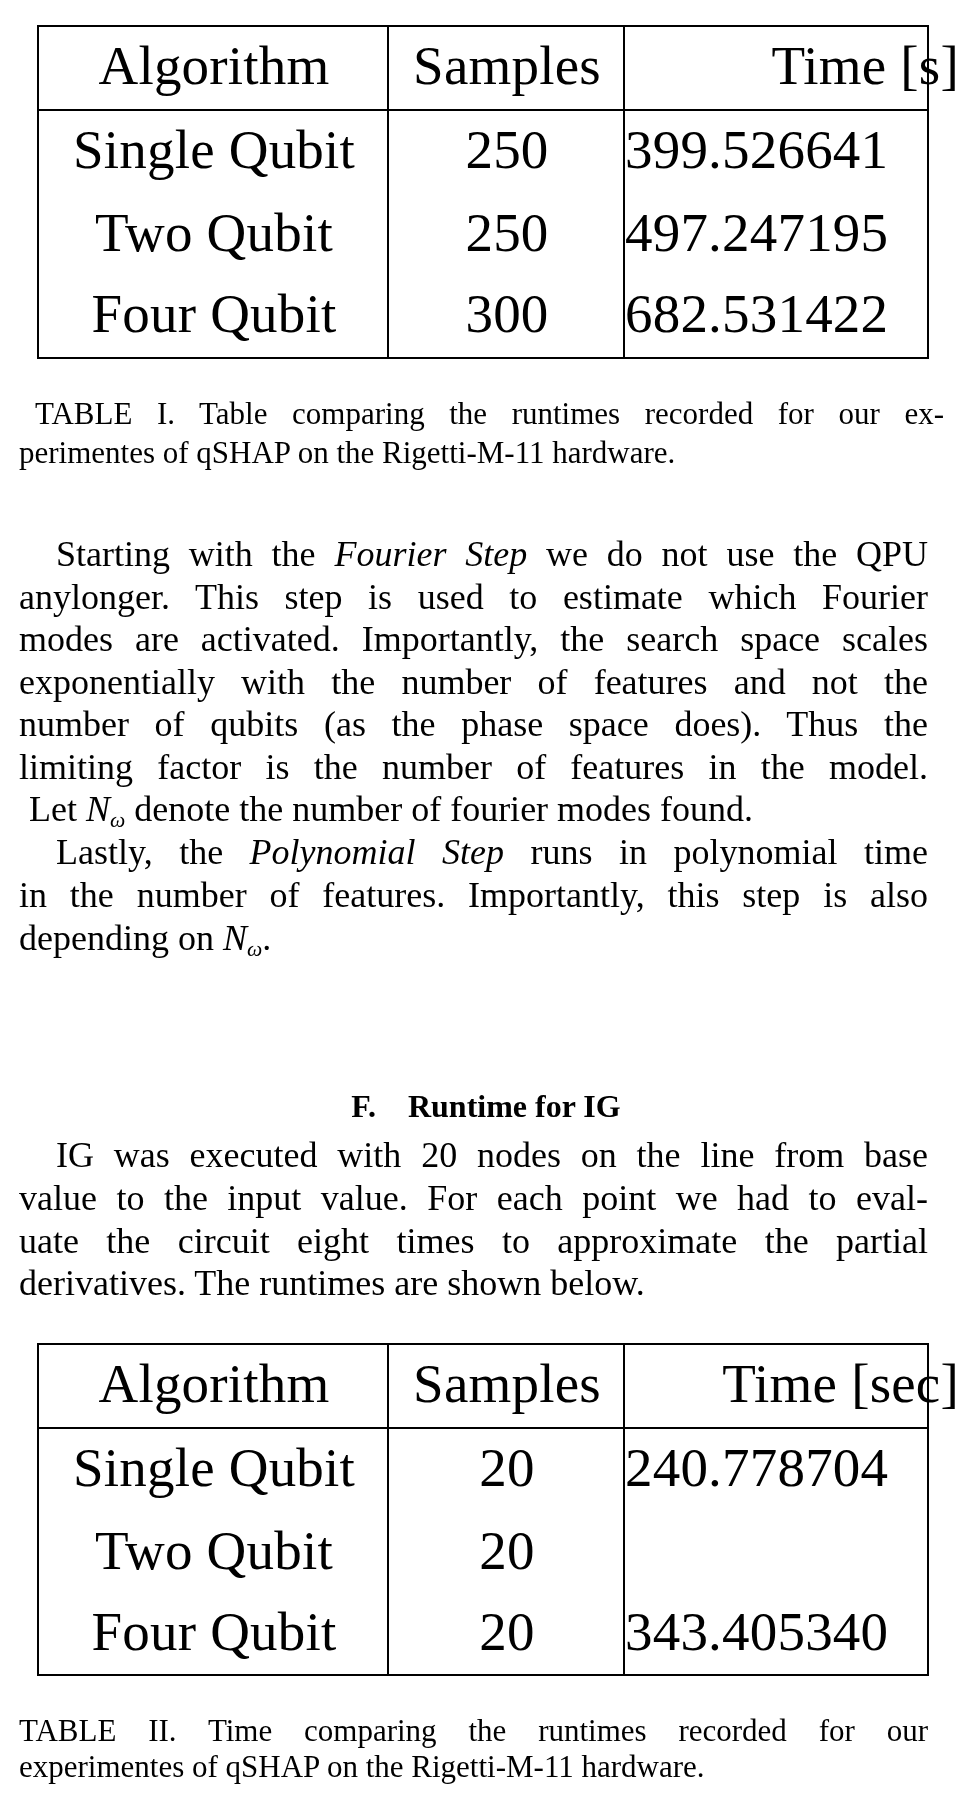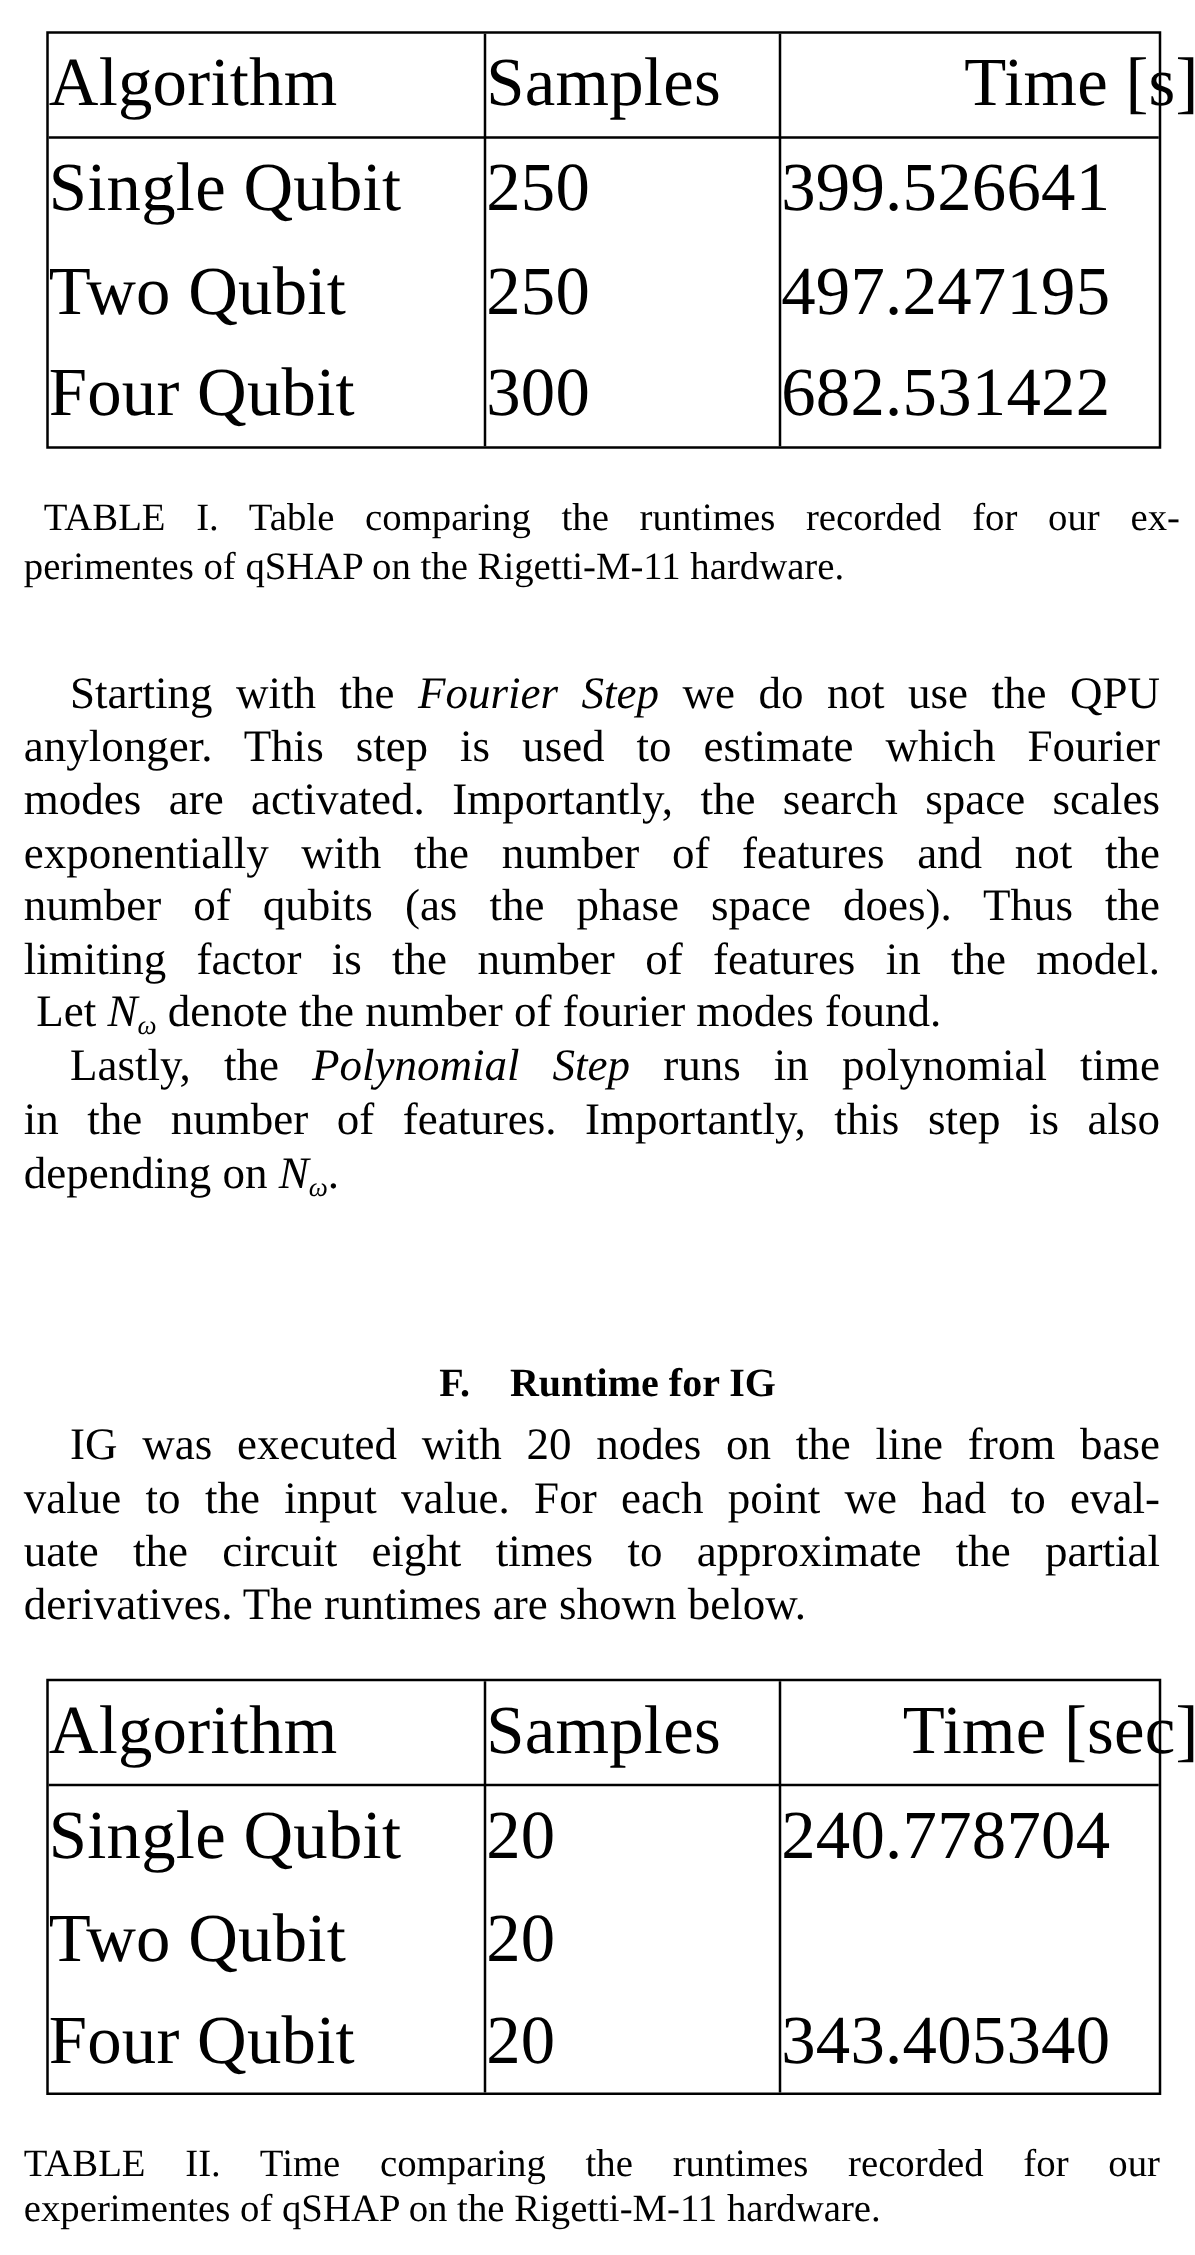--- a/index.html
+++ b/index.html
@@ -31,22 +31,22 @@
     }
     .tbl .cell {
       position: absolute;
       top: 0;
       height: 100%;
       font-size: 55px;
       line-height: 82px;
       white-space: nowrap;
       letter-spacing: 0.2px;
     }
-    .tbl .c0 { left: 0;     width: 326px; }
-    .tbl .c1 { left: 350px; width: 236px; }
+    .tbl .c0 { left: 12px;     width: 326px; text-align: center; }
+    .tbl .c1 { left: 350px; width: 236px; text-align: center; }
     .tbl .c2 { left: 586px; width: 348px; text-align: right; padding-right: 14px; box-sizing: border-box; }
     .tbl .c2.num { text-align: left; padding-right: 0; }
     .tbl .vline {
       position: absolute;
       top: 0;
       bottom: 0;
       width: 0;
       border-left: 2px solid #000;
     }
     .tbl .hline {

